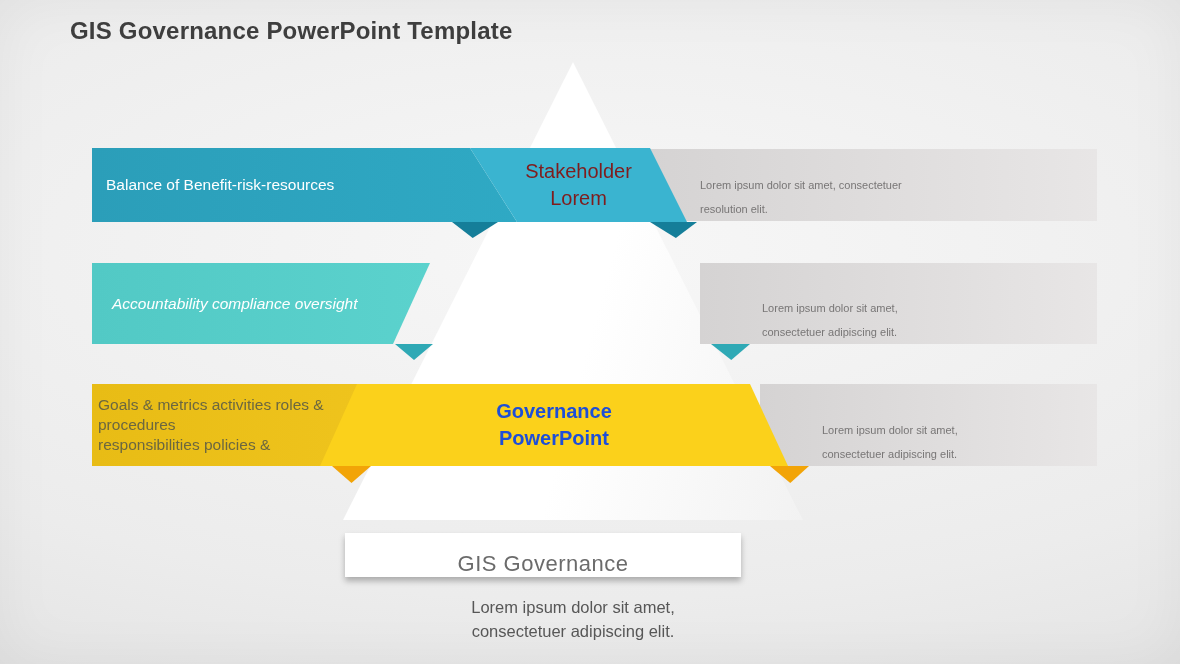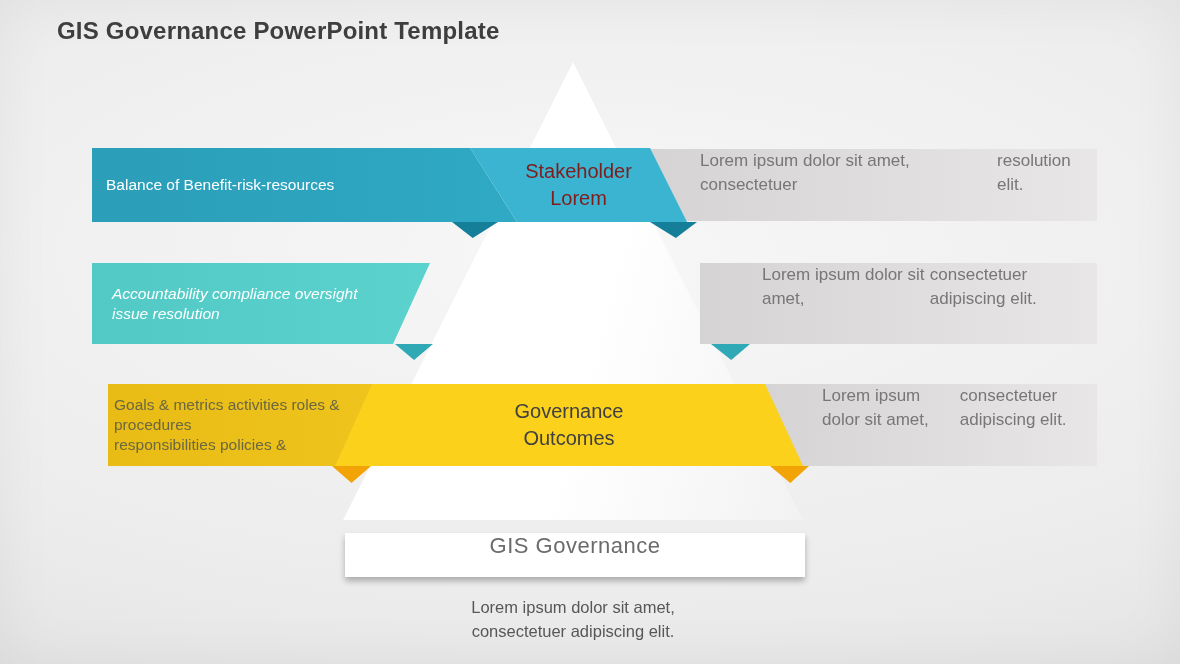--- a/index.html
+++ b/index.html
@@ -4,32 +4,32 @@
 <style>
   html,body{margin:0;padding:0;}
   body{font-family:"Liberation Sans", sans-serif;}
   .slide{
     position:relative;width:1180px;height:664px;overflow:hidden;
     background:radial-gradient(ellipse 130% 95% at 50% 38%, #f7f7f7 0%, #ececec 55%, #dcdcdc 100%);
     box-shadow:inset 0 0 60px rgba(0,0,0,0.05);
   }
   .abs{position:absolute;}
   .title{
-    left:57px;top:17px;font-size:24px;font-weight:bold;color:#3e3e3e;letter-spacing:0.2px;
+    left:70px;top:17px;font-size:24px;font-weight:bold;color:#3e3e3e;letter-spacing:0.2px;
   }
   .pyramid{
     left:343px;top:62px;width:460px;height:458px;
     background:linear-gradient(105deg,#ffffff 55%,#f2f2f2 100%);
     clip-path:polygon(50% 0,100% 100%,0 100%);
     filter:drop-shadow(5px 4px 4px rgba(0,0,0,0.20));
   }
   .gray-band{
     background:linear-gradient(to right,#d5d3d3,#e5e3e3 85%,#e8e6e6);
-    display:flex;flex-direction:row;justify-content:flex-end;
-    color:#787676;font-size:17px;line-height:24px;
+    display:flex;flex-direction:column;justify-content:flex-end;
+    color:#787676;font-size:11px;line-height:24px;
   }
   .ribbon{display:flex;align-items:center;filter:drop-shadow(0 2px 2px rgba(0,0,0,0.18));}
   .ribbon-center{justify-content:center;text-align:center;}
   .label-left{color:#ffffff;font-size:15.5px;line-height:20px;}
   .label-center{font-size:20px;line-height:27px;}
   .fold{filter:drop-shadow(0 1px 1px rgba(0,0,0,0.2));}
   
   .b1-left{left:92px;top:148px;width:425px;height:74px;background:linear-gradient(to right,#2B9EB9,#2FA9C4);
     clip-path:polygon(0 0,378px 0,100% 100%,0 100%);padding-left:14px;box-sizing:border-box;}
   .b1-center{left:470px;top:148px;width:217px;height:74px;background:#3AB4D0;
@@ -40,32 +40,32 @@
   
   .b2-left{left:92px;top:263px;width:338px;height:81px;background:linear-gradient(to right,#52C9C5,#5BD2CD);
     clip-path:polygon(0 0,100% 0,301px 100%,0 100%);padding-left:20px;box-sizing:border-box;font-style:italic;}
   .b2-center{left:393px;top:263px;width:355px;height:81px;background:#69DBD6;
     clip-path:polygon(37px 0,317px 0,100% 100%,0 100%);color:#3f4d50;}
   .b2-gray{left:700px;top:263px;width:397px;height:81px;padding-left:62px;box-sizing:border-box;}
   .b2-fold-l{left:395px;top:344px;width:38px;height:16px;background:#2FA9B5;clip-path:polygon(0 0,100% 0,50% 100%);}
   .b2-fold-r{left:711px;top:344px;width:39px;height:16px;background:#2FA9B5;clip-path:polygon(0 0,100% 0,52% 100%);}
   
   .b3-left{left:92px;top:384px;width:283px;height:82px;background:linear-gradient(to right,#E8BC15,#EFC41D);
-    clip-path:polygon(0 0,100% 0,246px 100%,0 100%);padding-left:6px;box-sizing:border-box;color:#6b6740;margin-left:16px;}
+    clip-path:polygon(0 0,100% 0,246px 100%,0 100%);padding-left:6px;box-sizing:border-box;color:#6b6740;}
   .b3-left .label-left{color:#6b6740;}
-  .b3-center{left:335px;top:384px;width:468px;height:82px;background:#FBD11B;
-    clip-path:polygon(37px 0,430px 0,100% 100%,0 100%);color:#404040;}
+  .b3-center{left:320px;top:384px;width:468px;height:82px;background:#FBD11B;
+    clip-path:polygon(37px 0,430px 0,100% 100%,0 100%);color:#1d4ed8;font-weight:bold;}
   .b3-gray{left:760px;top:384px;width:337px;height:82px;padding-left:62px;box-sizing:border-box;}
   .b3-fold-l{left:332px;top:466px;width:39px;height:17px;background:#F2A407;clip-path:polygon(0 0,100% 0,50% 100%);}
   .b3-fold-r{left:770px;top:466px;width:39px;height:17px;background:#F2A407;clip-path:polygon(0 0,100% 0,52% 100%);}
   
   .base-box{
-    left:345px;top:533px;width:460px;height:44px;background:#ffffff;
+    left:345px;top:533px;width:396px;height:44px;background:#ffffff;
     box-shadow:0 4px 6px rgba(0,0,0,0.28);
-    display:flex;align-items:flex-start;justify-content:center;
+    display:flex;align-items:flex-end;justify-content:center;
     color:#6b6b6b;font-size:22px;letter-spacing:0.5px;
   }
   .caption{
     left:373px;top:595px;width:400px;text-align:center;
     color:#575757;font-size:16.5px;line-height:24px;
   }
   .line{display:block;}
 </style>
 </head>
 <body>
@@ -99,37 +99,36 @@
       <span class="line">Stakeholder</span>
       <span class="line">Lorem</span>
     </div>
   </div>
   <div class="abs fold b1-fold-l"></div>
   <div class="abs fold b1-fold-r"></div>
 
   <div class="abs ribbon b2-left">
     <div class="label-left">
       <span class="line">Accountability compliance oversight</span>
-      <span class="line">issue resolution</span>
     </div>
   </div>
   <div class="abs fold b2-fold-l"></div>
   <div class="abs fold b2-fold-r"></div>
 
   <div class="abs ribbon b3-left">
     <div class="label-left">
       <span class="line">Goals &amp; metrics activities roles &amp;</span>
       <span class="line">procedures</span>
       <span class="line">responsibilities policies &amp;</span>
     </div>
   </div>
   <div class="abs ribbon ribbon-center b3-center">
     <div class="label-center">
       <span class="line">Governance</span>
-      <span class="line">Outcomes</span>
+      <span class="line">PowerPoint</span>
     </div>
   </div>
   <div class="abs fold b3-fold-l"></div>
   <div class="abs fold b3-fold-r"></div>
 
   <div class="abs base-box">
     <span>GIS Governance</span>
   </div>
 
   <div class="abs caption">

